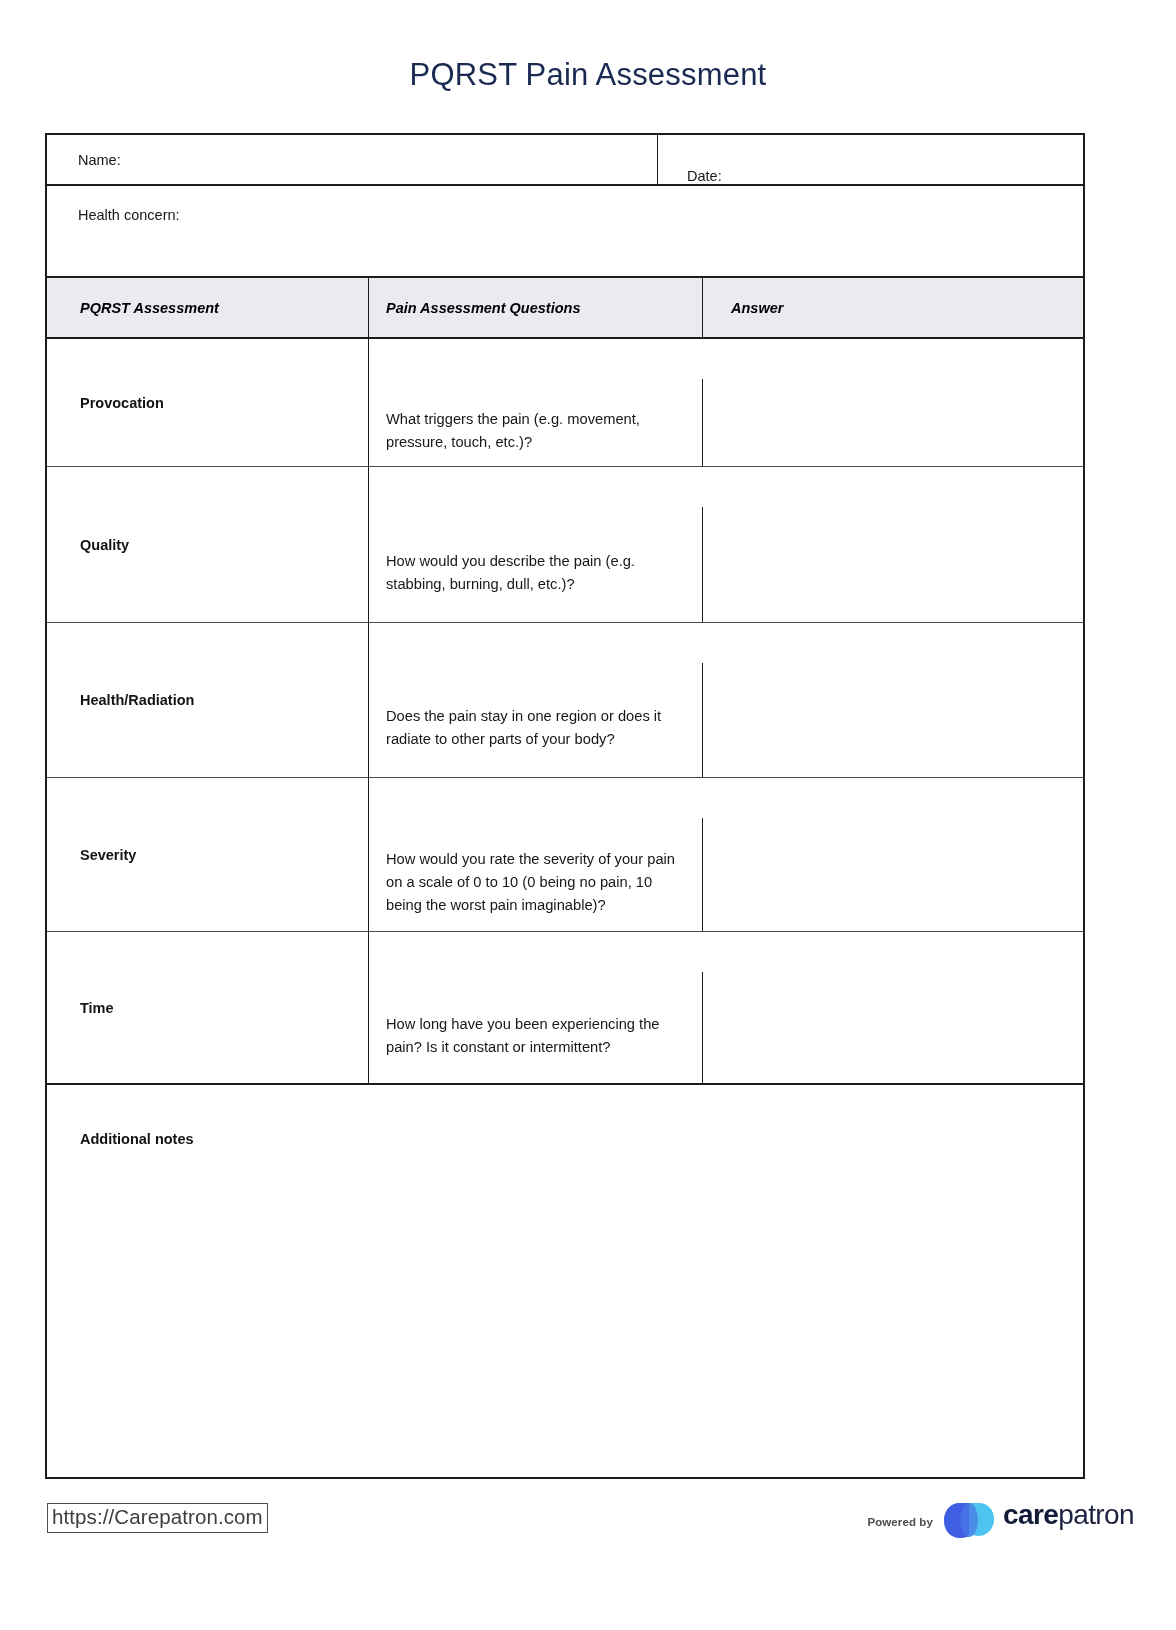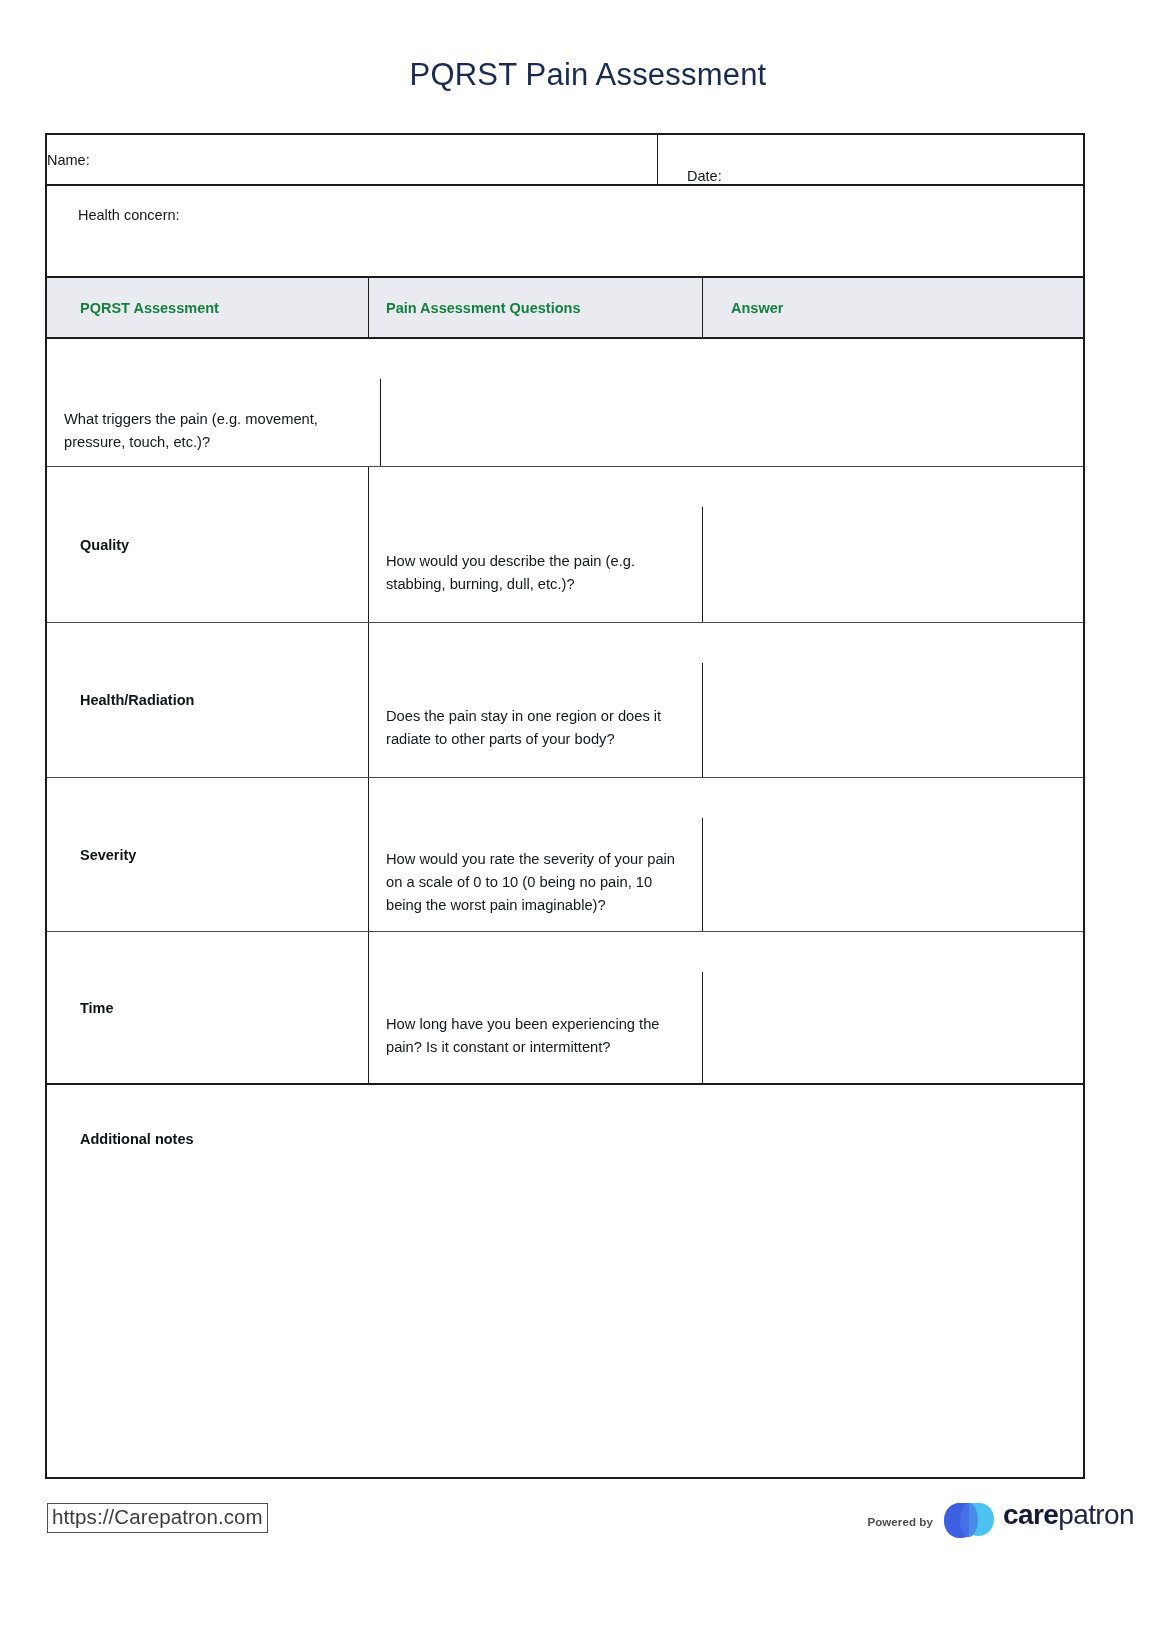--- a/index.html
+++ b/index.html
@@ -53,40 +53,41 @@
 
   .cell {
     position: relative;
     padding: 0;
   }
 
   .cell.vdiv { border-right: 1px solid #1c1c1c; }
 
   
   .namedate-row { height: 51px; }
-  .cell-name { width: 611px; display: flex; align-items: center; }
+  .cell-name { width: 611px; display: flex; align-items: center; padding-left: 31px; }
   .cell-date { flex: 1; display: flex; align-items: flex-end; padding-left: 29px; }
   .field-label {
     font-size: 14.5px;
     color: #15171a;
     font-weight: normal;
   }
 
   
   .health-row { height: 92px; }
   .cell-health { width: 100%; padding: 20px 0 0 31px; }
 
   
   .thead-row { height: 61px; background: #e9ebf0; }
   .th {
     display: flex;
     align-items: center;
     font-size: 14.5px;
     font-weight: bold;
-    color: #15803d;
+    color: #000000;
+    font-style: italic;
   }
   .th-1 { width: 322px; padding-left: 33px; }
   .th-2 { width: 334px; padding-left: 17px; }
   .th-3 { flex: 1; padding-left: 28px; }
 
   
   .data-row { display: flex; }
   .c-label {
     width: 322px;
     display: flex;
@@ -189,20 +190,21 @@
       </div>
     </div>
 
     <div class="row thead-row heavy-sep">
       <div class="cell th th-1 vdiv">PQRST Assessment</div>
       <div class="cell th th-2 vdiv">Pain Assessment Questions</div>
       <div class="cell th th-3">Answer</div>
     </div>
 
     <div class="row data-row thin-sep" style="height:128px">
+      <div class="cell c-label vdiv">Provocation</div>
       <div class="cell c-question vdiv">What triggers the pain (e.g. movement, pressure, touch, etc.)?</div>
       <div class="cell c-answer"></div>
     </div>
 
     <div class="row data-row thin-sep" style="height:156px">
       <div class="cell c-label vdiv">Quality</div>
       <div class="cell c-question vdiv">How would you describe the pain (e.g. stabbing, burning, dull, etc.)?</div>
       <div class="cell c-answer"></div>
     </div>
 

